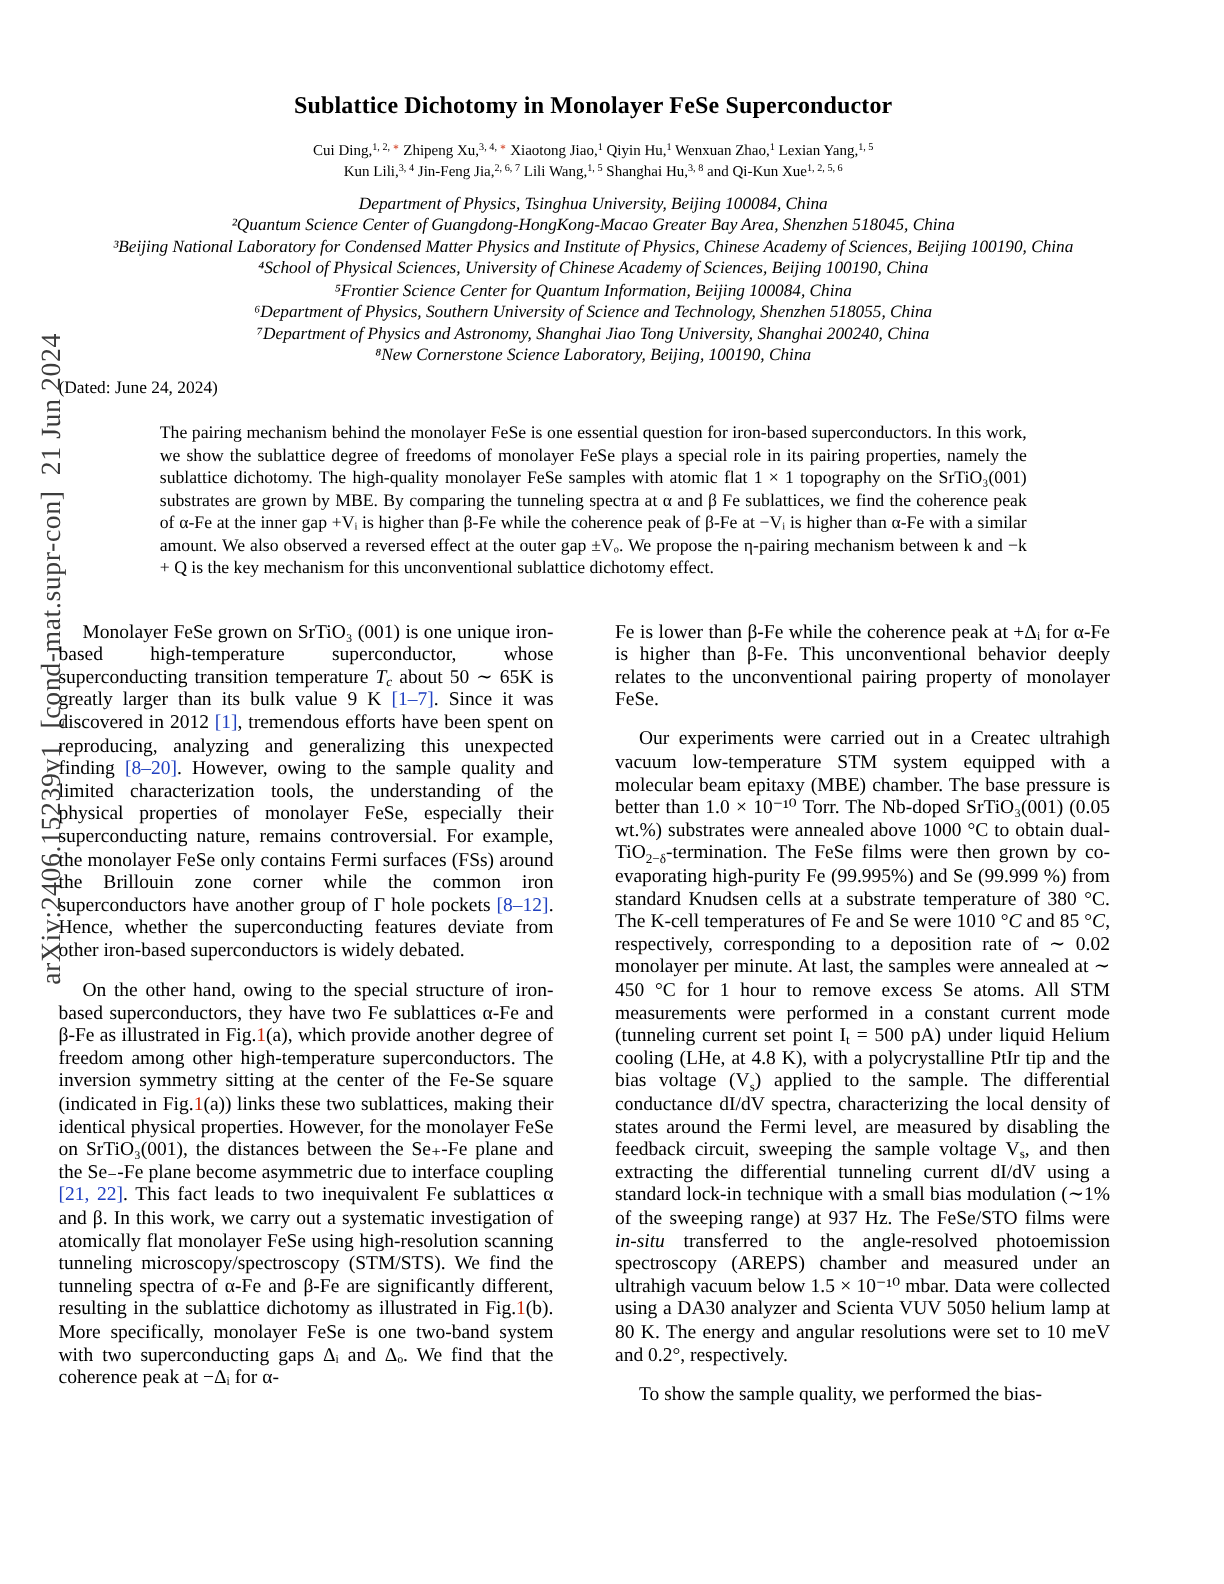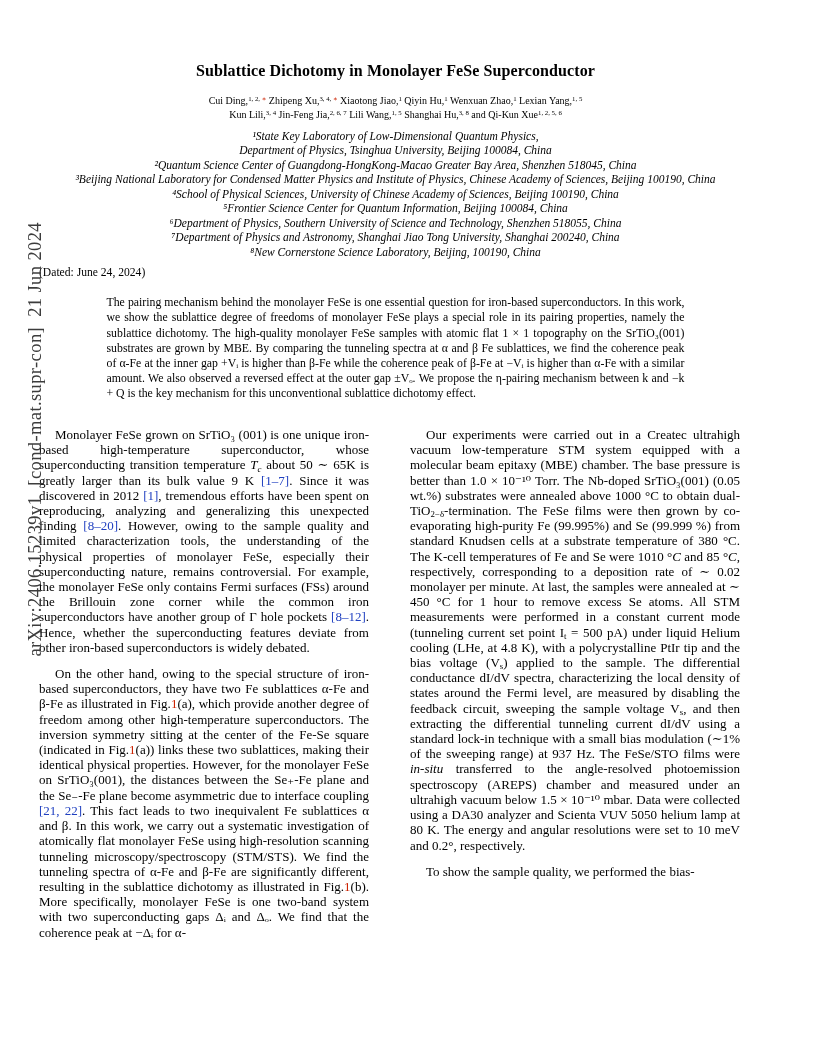--- a/index.html
+++ b/index.html
@@ -68,39 +68,39 @@
 <div class="content">
 
   <h1 class="title">Sublattice Dichotomy in Monolayer FeSe Superconductor</h1>
 
   <div class="authors">
     <div class="author-line"><span>Cui Ding,</span><span class="sup">1, 2, </span><span class="sup star">∗</span><span> Zhipeng Xu,</span><span class="sup">3, 4, </span><span class="sup star">∗</span><span> Xiaotong Jiao,</span><span class="sup">1</span><span> Qiyin Hu,</span><span class="sup">1</span><span> Wenxuan Zhao,</span><span class="sup">1</span><span> Lexian Yang,</span><span class="sup">1, 5</span></div>
     <div class="author-line"><span>Kun Lili,</span><span class="sup">3, 4</span><span> Jin-Feng Jia,</span><span class="sup">2, 6, 7</span><span> Lili Wang,</span><span class="sup">1, 5</span><span> Shanghai Hu,</span><span class="sup">3, 8</span><span> and Qi-Kun Xue</span><span class="sup">1, 2, 5, 6</span></div>
   </div>
 
   <div class="affiliations">
-    <div class="affil-line">¹State Key Laboratory of Low-Dimensional Quantum Physics,</div>
     <div class="affil-line">Department of Physics, Tsinghua University, Beijing 100084, China</div>
     <div class="affil-line">²Quantum Science Center of Guangdong-HongKong-Macao Greater Bay Area, Shenzhen 518045, China</div>
     <div class="affil-line">³Beijing National Laboratory for Condensed Matter Physics and Institute of Physics, Chinese Academy of Sciences, Beijing 100190, China</div>
     <div class="affil-line">⁴School of Physical Sciences, University of Chinese Academy of Sciences, Beijing 100190, China</div>
     <div class="affil-line">⁵Frontier Science Center for Quantum Information, Beijing 100084, China</div>
     <div class="affil-line">⁶Department of Physics, Southern University of Science and Technology, Shenzhen 518055, China</div>
     <div class="affil-line">⁷Department of Physics and Astronomy, Shanghai Jiao Tong University, Shanghai 200240, China</div>
     <div class="affil-line">⁸New Cornerstone Science Laboratory, Beijing, 100190, China</div>
   </div>
 
   <div class="dated">(Dated: June 24, 2024)</div>
 
   <div class="abstract">The pairing mechanism behind the monolayer FeSe is one essential question for iron-based superconductors. In this work, we show the sublattice degree of freedoms of monolayer FeSe plays a special role in its pairing properties, namely the sublattice dichotomy. The high-quality monolayer FeSe samples with atomic flat 1 × 1 topography on the SrTiO₃(001) substrates are grown by MBE. By comparing the tunneling spectra at α and β Fe sublattices, we find the coherence peak of α-Fe at the inner gap +Vᵢ is higher than β-Fe while the coherence peak of β-Fe at −Vᵢ is higher than α-Fe with a similar amount. We also observed a reversed effect at the outer gap ±Vₒ. We propose the η-pairing mechanism between k and −k + Q is the key mechanism for this unconventional sublattice dichotomy effect.</div>
 
   <div class="body-columns">
     <div class="col">
       <p class="para indent"><span>Monolayer FeSe grown on SrTiO₃ (001) is one unique iron-based high-temperature superconductor, whose superconducting transition temperature </span><span class="it">T</span><span class="sub it">c</span><span> about 50 ∼ 65K is greatly larger than its bulk value 9 K </span><span class="cite">[1–7]</span><span>. Since it was discovered in 2012 </span><span class="cite">[1]</span><span>, tremendous efforts have been spent on reproducing, analyzing and generalizing this unexpected finding </span><span class="cite">[8–20]</span><span>. However, owing to the sample quality and limited characterization tools, the understanding of the physical properties of monolayer FeSe, especially their superconducting nature, remains controversial. For example, the monolayer FeSe only contains Fermi surfaces (FSs) around the Brillouin zone corner while the common iron superconductors have another group of Γ hole pockets </span><span class="cite">[8–12]</span><span>. Hence, whether the superconducting features deviate from other iron-based superconductors is widely debated.</span></p>
       <p class="para indent"><span>On the other hand, owing to the special structure of iron-based superconductors, they have two Fe sublattices α-Fe and β-Fe as illustrated in Fig.</span><span class="figref">1</span><span>(a), which provide another degree of freedom among other high-temperature superconductors. The inversion symmetry sitting at the center of the Fe-Se square (indicated in Fig.</span><span class="figref">1</span><span>(a)) links these two sublattices, making their identical physical properties. However, for the monolayer FeSe on SrTiO₃(001), the distances between the Se₊-Fe plane and the Se₋-Fe plane become asymmetric due to interface coupling </span><span class="cite">[21, 22]</span><span>. This fact leads to two inequivalent Fe sublattices α and β. In this work, we carry out a systematic investigation of atomically flat monolayer FeSe using high-resolution scanning tunneling microscopy/spectroscopy (STM/STS). We find the tunneling spectra of α-Fe and β-Fe are significantly different, resulting in the sublattice dichotomy as illustrated in Fig.</span><span class="figref">1</span><span>(b). More specifically, monolayer FeSe is one two-band system with two superconducting gaps Δᵢ and Δₒ. We find that the coherence peak at −Δᵢ for α-</span></p>
     </div>
     <div class="col">
+      <p class="para"><span>Fe is lower than β-Fe while the coherence peak at +Δᵢ for α-Fe is higher than β-Fe. This unconventional behavior deeply relates to the unconventional pairing property of monolayer FeSe.</span></p>
       <p class="para indent"><span>Our experiments were carried out in a Createc ultrahigh vacuum low-temperature STM system equipped with a molecular beam epitaxy (MBE) chamber. The base pressure is better than 1.0 × 10⁻¹⁰ Torr. The Nb-doped SrTiO₃(001) (0.05 wt.%) substrates were annealed above 1000 °C to obtain dual-TiO</span><span class="sub">2−δ</span><span>-termination. The FeSe films were then grown by co-evaporating high-purity Fe (99.995%) and Se (99.999 %) from standard Knudsen cells at a substrate temperature of 380 °C. The K-cell temperatures of Fe and Se were 1010 °</span><span class="it">C</span><span> and 85 °</span><span class="it">C</span><span>, respectively, corresponding to a deposition rate of ∼ 0.02 monolayer per minute. At last, the samples were annealed at ∼ 450 °C for 1 hour to remove excess Se atoms. All STM measurements were performed in a constant current mode (tunneling current set point I</span><span class="sub">t</span><span> = 500 pA) under liquid Helium cooling (LHe, at 4.8 K), with a polycrystalline PtIr tip and the bias voltage (V</span><span class="sub">s</span><span>) applied to the sample. The differential conductance dI/dV spectra, characterizing the local density of states around the Fermi level, are measured by disabling the feedback circuit, sweeping the sample voltage V</span><span class="sub">s</span><span>, and then extracting the differential tunneling current dI/dV using a standard lock-in technique with a small bias modulation (∼1% of the sweeping range) at 937 Hz. The FeSe/STO films were </span><span class="it">in-situ</span><span> transferred to the angle-resolved photoemission spectroscopy (AREPS) chamber and measured under an ultrahigh vacuum below 1.5 × 10⁻¹⁰ mbar. Data were collected using a DA30 analyzer and Scienta VUV 5050 helium lamp at 80 K. The energy and angular resolutions were set to 10 meV and 0.2°, respectively.</span></p>
       <p class="para indent"><span>To show the sample quality, we performed the bias-</span></p>
     </div>
   </div>
 
 </div>
 
 </body></html>

